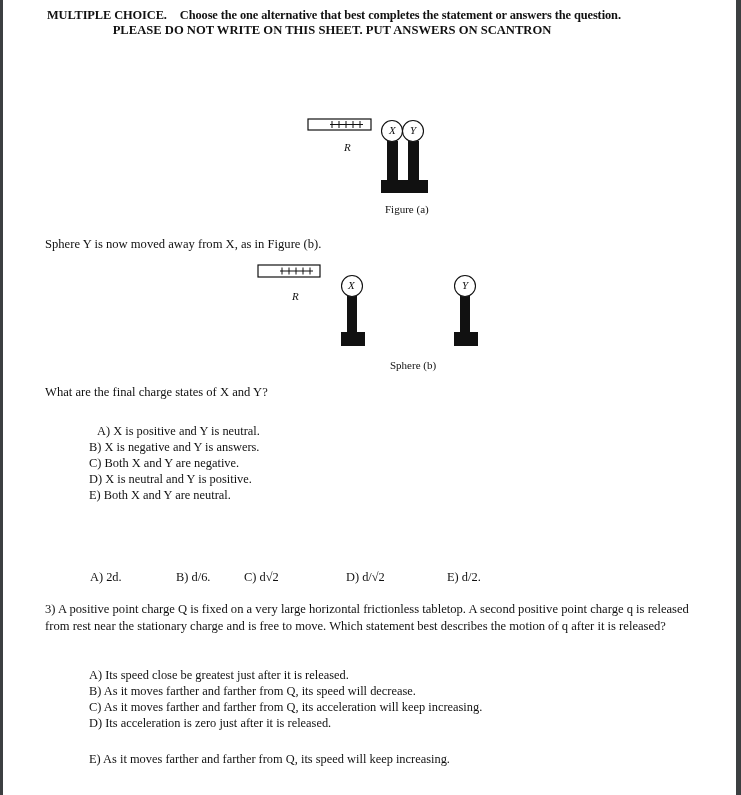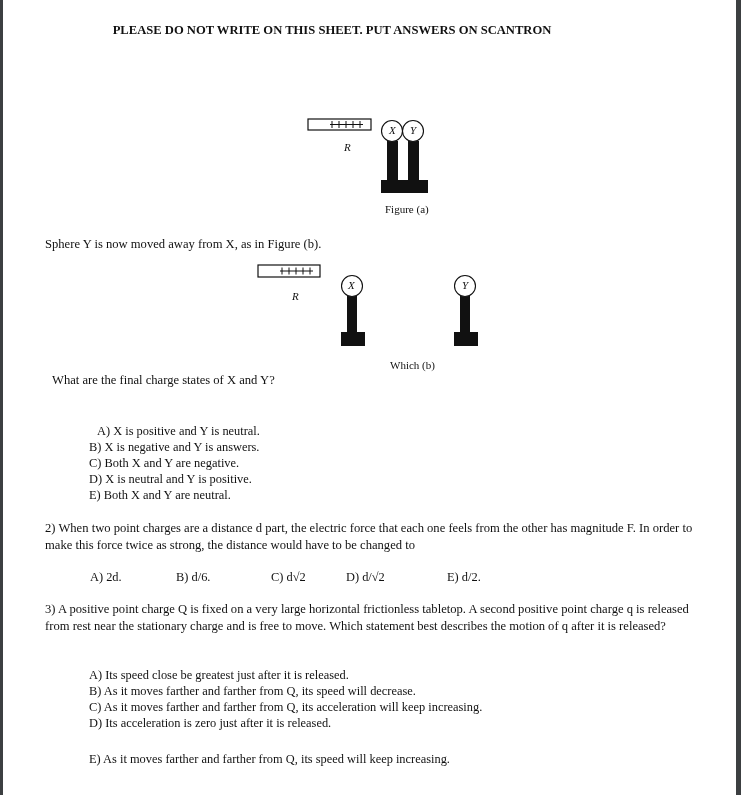--- a/index.html
+++ b/index.html
@@ -21,20 +21,24 @@
   .opt { position: absolute; font-size: 12.4px; white-space: nowrap; }
   .fig-cap { position: absolute; font-size: 11px; white-space: nowrap; }
   .fig-label { position: absolute; font-size: 11px; font-style: italic; }
   svg.fig { position: absolute; left: 0; top: 0; overflow: visible; }
 </style>
 </head>
 <body>
 
 <div class="page">
 
+  <div class="abs hdr1">
+    <span class="lead">MULTIPLE CHOICE.</span>
+    <span>Choose the one alternative that best completes the statement or answers the question.</span>
+  </div>
   <div class="abs hdr2">PLEASE DO NOT WRITE ON THIS SHEET. PUT ANSWERS ON SCANTRON</div>
 
 
   <div>
     <svg class="fig" width="733" height="795">
       <g transform="translate(-3,0)">
         <rect x="308" y="119" width="63" height="11" fill="#fff" stroke="#111" stroke-width="1.2"></rect>
         <line x1="330" y1="124.5" x2="363" y2="124.5" stroke="#111" stroke-width="1"></line>
         <g stroke="#111" stroke-width="1">
           <line x1="332" y1="121" x2="332" y2="128"></line>
@@ -74,41 +78,37 @@
         <rect x="341" y="332" width="24" height="14" fill="#111"></rect>
         <circle cx="352" cy="286" r="10.5" fill="#fff" stroke="#111" stroke-width="1.1"></circle>
         <rect x="460" y="296" width="10" height="38" fill="#111"></rect>
         <rect x="454" y="332" width="24" height="14" fill="#111"></rect>
         <circle cx="465" cy="286" r="10.5" fill="#fff" stroke="#111" stroke-width="1.1"></circle>
       </g>
     </svg>
     <div class="fig-label" style="left:345px; top:279px;">X</div>
     <div class="fig-label" style="left:459px; top:279px;">Y</div>
     <div class="fig-label" style="left:289px; top:290px;">R</div>
-    <div class="fig-cap" style="left:387px; top:359px;">Which (b)</div>
+    <div class="fig-cap" style="left:387px; top:359px;">Sphere (b)</div>
   </div>
 
-  <div class="para" style="top:372px;margin-left:7px;">What are the final charge states of X and Y?</div>
+  <div class="para" style="top:384px;">What are the final charge states of X and Y?</div>
 
   <div>
     <div class="opt" style="left:86px; top:424px;margin-left:8px;">A) X is positive and Y is neutral.</div>
     <div class="opt" style="left:86px; top:440px;">B) X is negative and Y is answers.</div>
     <div class="opt" style="left:86px; top:456px;">C) Both X and Y are negative.</div>
     <div class="opt" style="left:86px; top:472px;">D) X is neutral and Y is positive.</div>
     <div class="opt" style="left:86px; top:488px;">E) Both X and Y are neutral.</div>
   </div>
 
-  <div class="para" style="top:520px;">
-    <span>2)</span>
-    <span>When two point charges are a distance d part, the electric force that each one feels from the other has magnitude F. In order to make this force twice as strong, the distance would have to be changed to</span>
-  </div>
   <div>
     <div class="opt" style="left:87px; top:570px;">A) 2d.</div>
     <div class="opt" style="left:173px; top:570px;">B) d/6.</div>
-    <div class="opt" style="left:268px; top:570px;">C) d√2</div>
+    <div class="opt" style="left:241px; top:570px;">C) d√2</div>
     <div class="opt" style="left:343px; top:570px;">D) d/√2</div>
     <div class="opt" style="left:432px; top:570px;margin-left:12px;">E) d/2.</div>
   </div>
 
   <div class="para" style="top:601px;">
     <span>3)</span>
     <span>A positive point charge Q is fixed on a very large horizontal frictionless tabletop. A second positive point charge q is released from rest near the stationary charge and is free to move. Which statement best describes the motion of q after it is released?</span>
   </div>
   <div>
     <div class="opt" style="left:86px; top:668px;">A) Its speed close be greatest just after it is released.</div>

